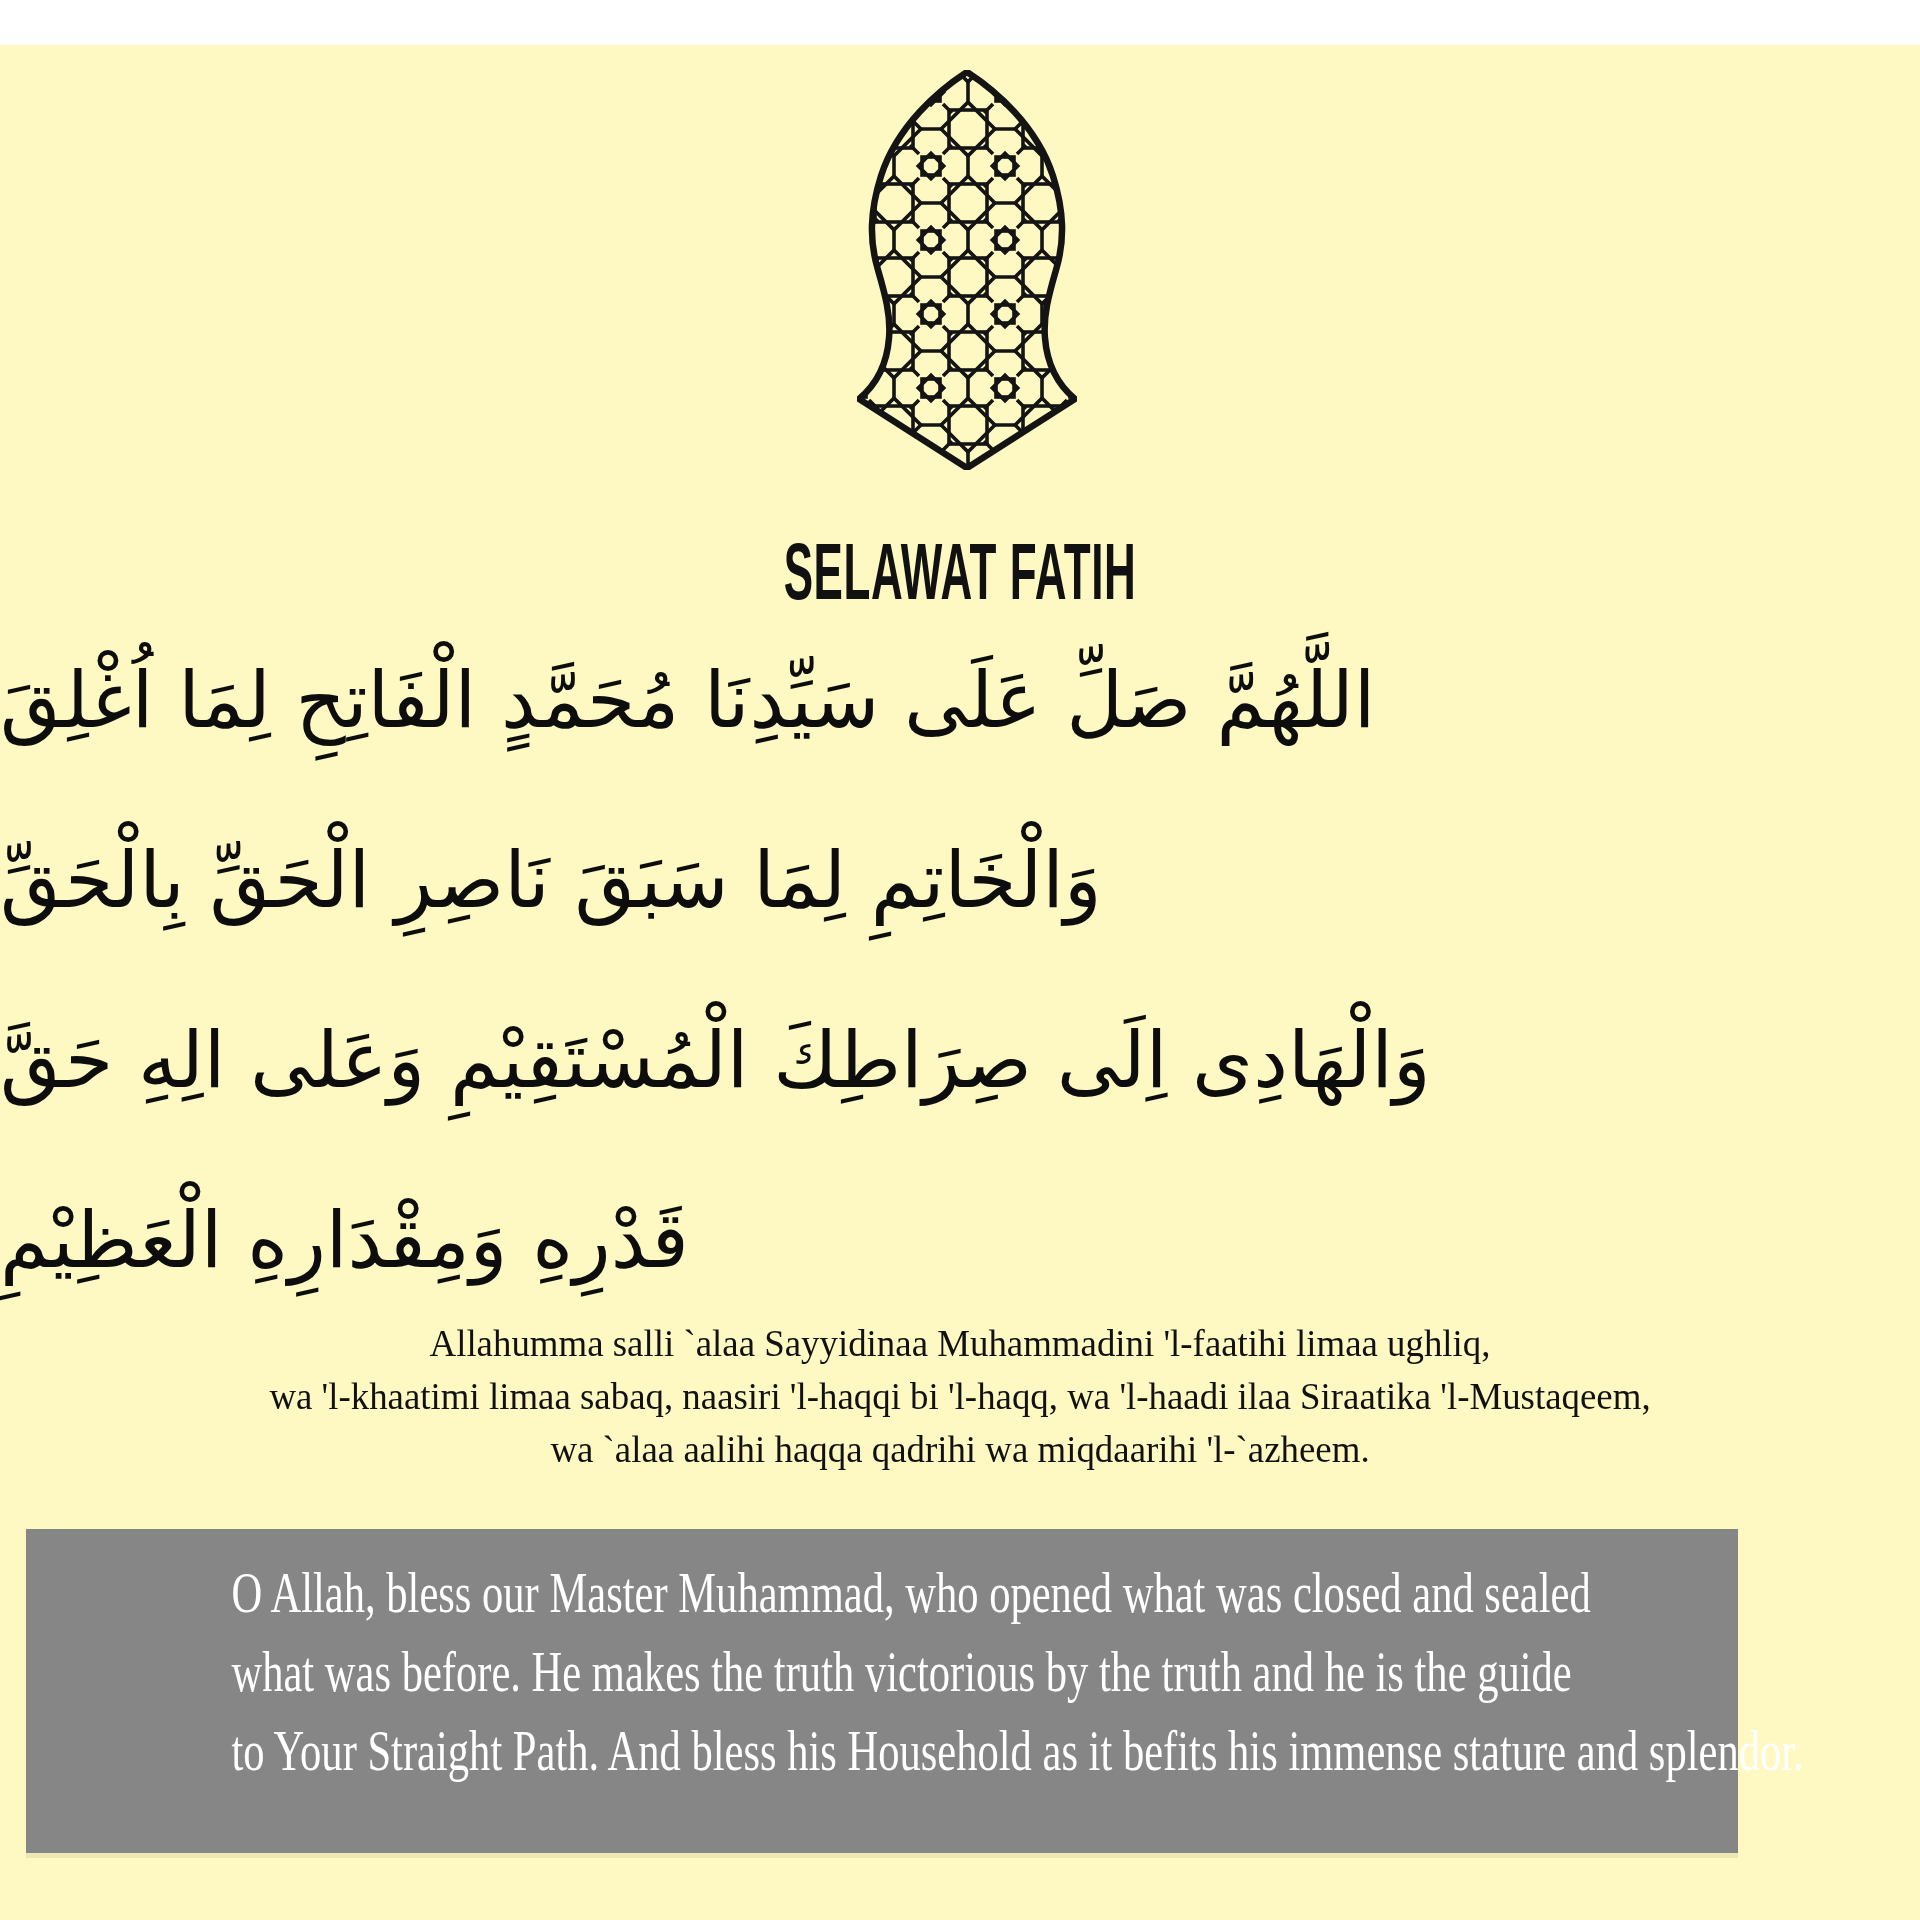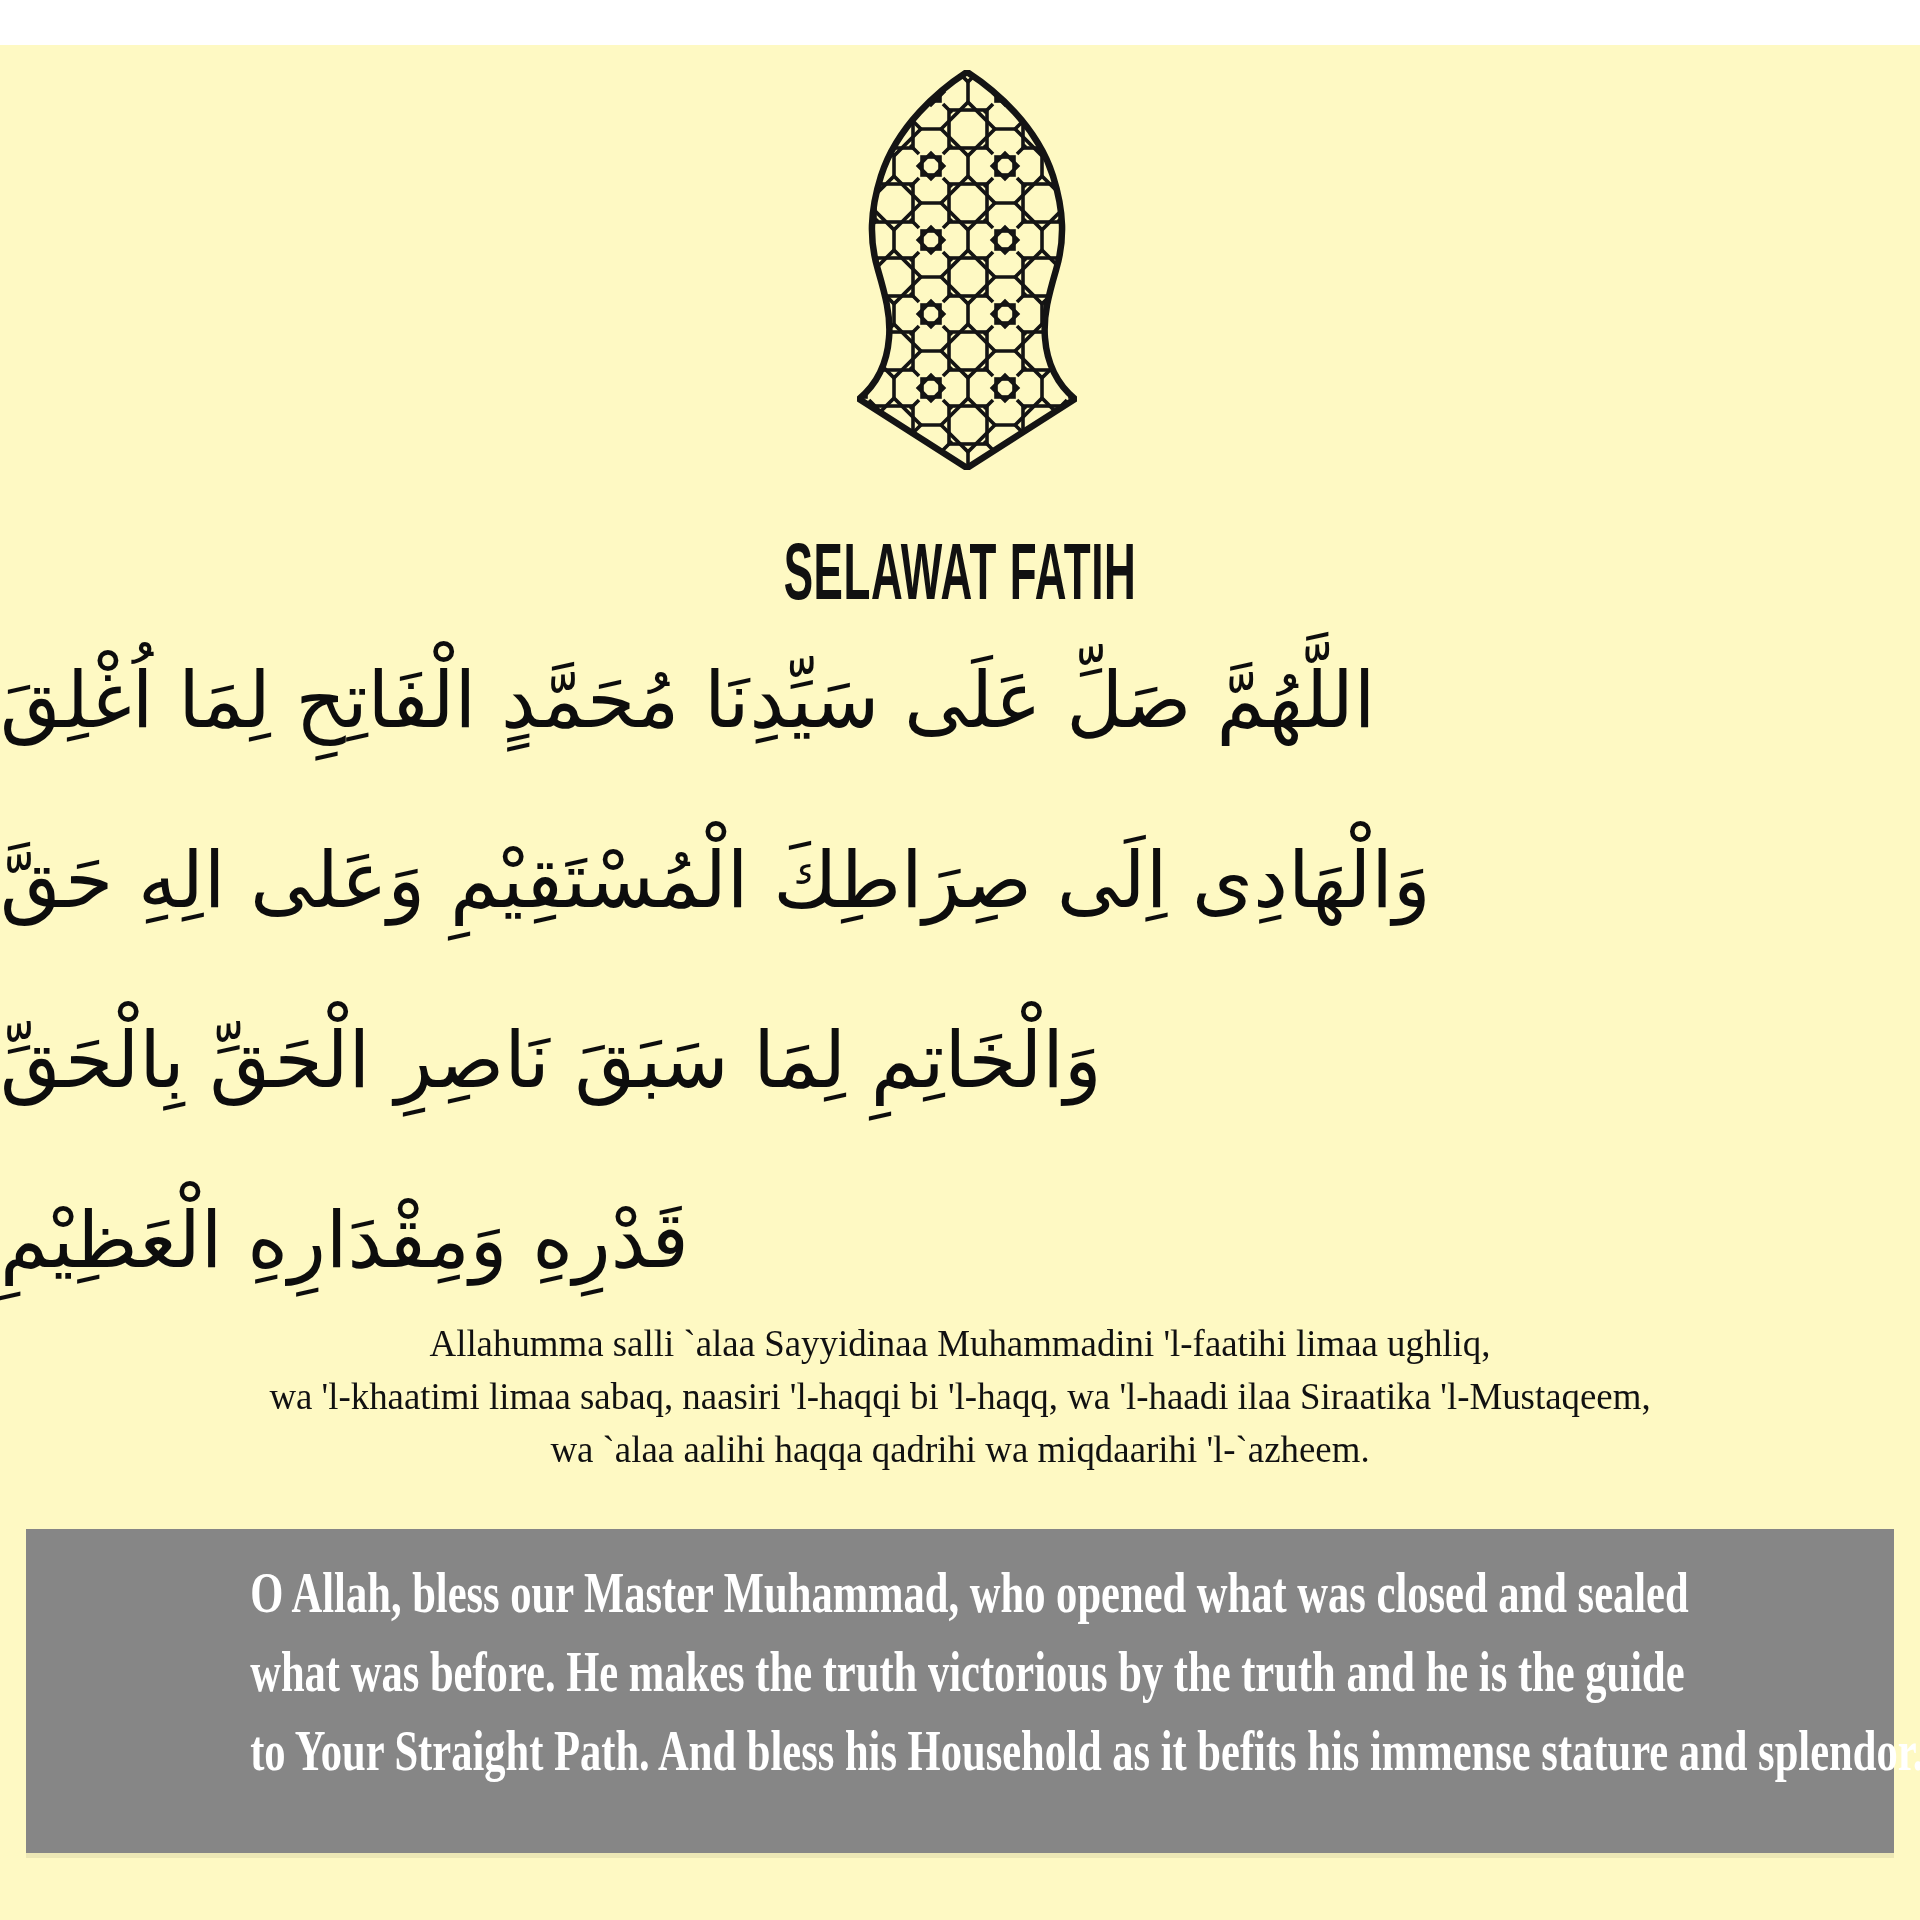--- a/index.html
+++ b/index.html
@@ -67,25 +67,24 @@
     line-height: 53px;
     transform: scaleX(0.97);
     transform-origin: 50% 0;
     color: #111111;
   }
 
   .translation-panel {
     position: absolute;
     left: 26px;
     top: 1484px;
-    width: 1868px;
+    width: 1712px;
     height: 324px;
     background: #868686;
     box-shadow: 0 5px 0 rgba(0,0,0,0.07);
-    font-weight: bold;
   }
   .panel-text {
     padding-top: 25px;
     text-align: center;
     font-family: "Liberation Serif", serif;
     font-size: 56px;
     line-height: 79px;
     white-space: nowrap;
     transform: scaleX(0.76);
     transform-origin: 50% 0;
@@ -124,22 +123,22 @@
         <rect x="0" y="0" width="220" height="400" fill="url(#girih)" clip-path="url(#lamp-clip)"></rect>
         <path d="M110 2 C138 20 180 56 196 106 C207 141 208 170 199 200 C192 224 186 246 188 268 C190 294 200 314 218 329 L110 398 L2 329 C20 314 30 294 32 268 C34 246 28 224 21 200 C12 170 13 141 24 106 C40 56 82 20 110 2 Z" fill="none" stroke="#141414" stroke-width="6.5" stroke-linejoin="miter"></path>
       </svg>
     </span>
   </div>
 
   <h1 class="title">SELAWAT FATIH</h1>
 
   <div class="arabic">
     <div class="ar-line">اللَّهُمَّ صَلِّ عَلَى سَيِّدِنَا مُحَمَّدٍ الْفَاتِحِ لِمَا اُغْلِقَ</div>
+    <div class="ar-line">وَالْخَاتِمِ لِمَا سَبَقَ نَاصِرِ الْحَقِّ بِالْحَقِّ</div>
     <div class="ar-line">وَالْهَادِى اِلَى صِرَاطِكَ الْمُسْتَقِيْمِ وَعَلى الِهِ حَقَّ</div>
-    <div class="ar-line">وَالْخَاتِمِ لِمَا سَبَقَ نَاصِرِ الْحَقِّ بِالْحَقِّ</div>
     <div class="ar-line">قَدْرِهِ وَمِقْدَارِهِ الْعَظِيْمِ</div>
   </div>
 
   <div class="translit">
     <div>Allahumma salli `alaa Sayyidinaa Muhammadini 'l-faatihi limaa ughliq,</div>
     <div>wa 'l-khaatimi limaa sabaq, naasiri 'l-haqqi bi 'l-haqq, wa 'l-haadi ilaa Siraatika 'l-Mustaqeem,</div>
     <div>wa `alaa aalihi haqqa qadrihi wa miqdaarihi 'l-`azheem.</div>
   </div>
 
   <div class="translation-panel" style="background: rgb(134, 134, 134);">

